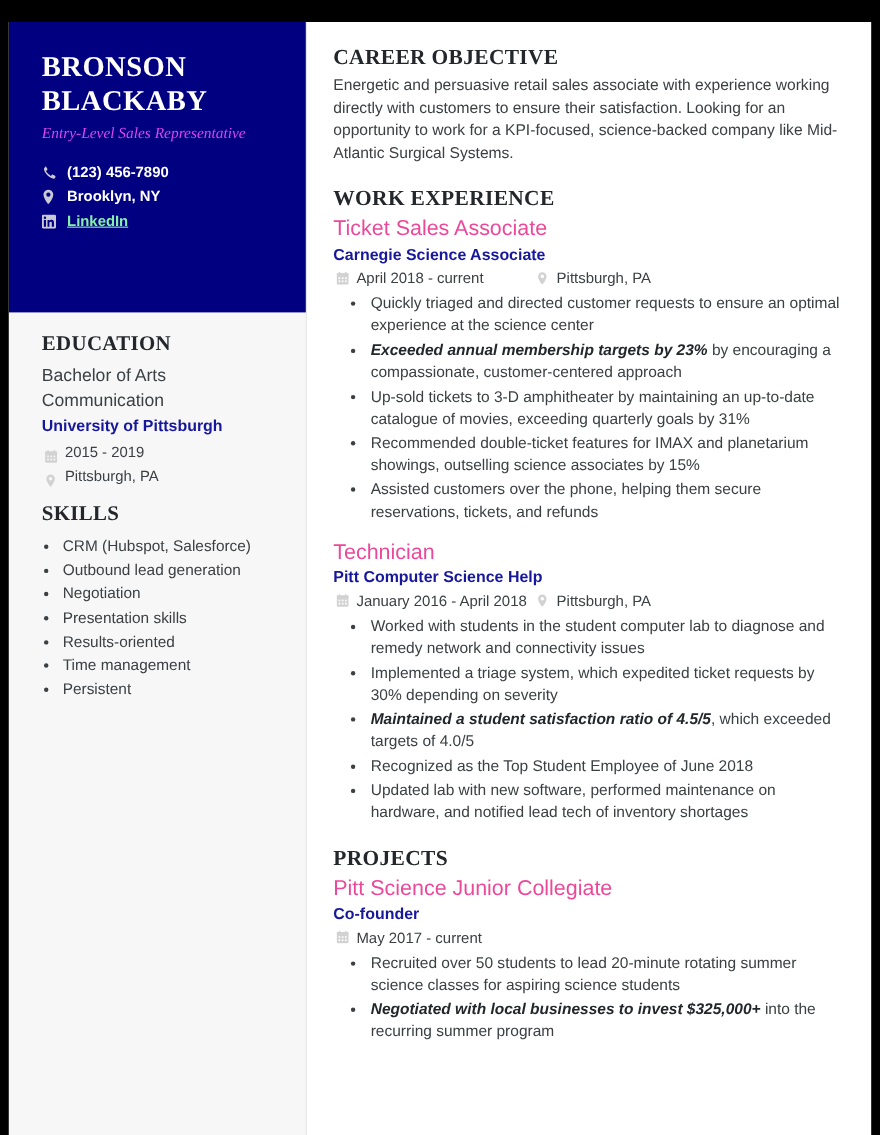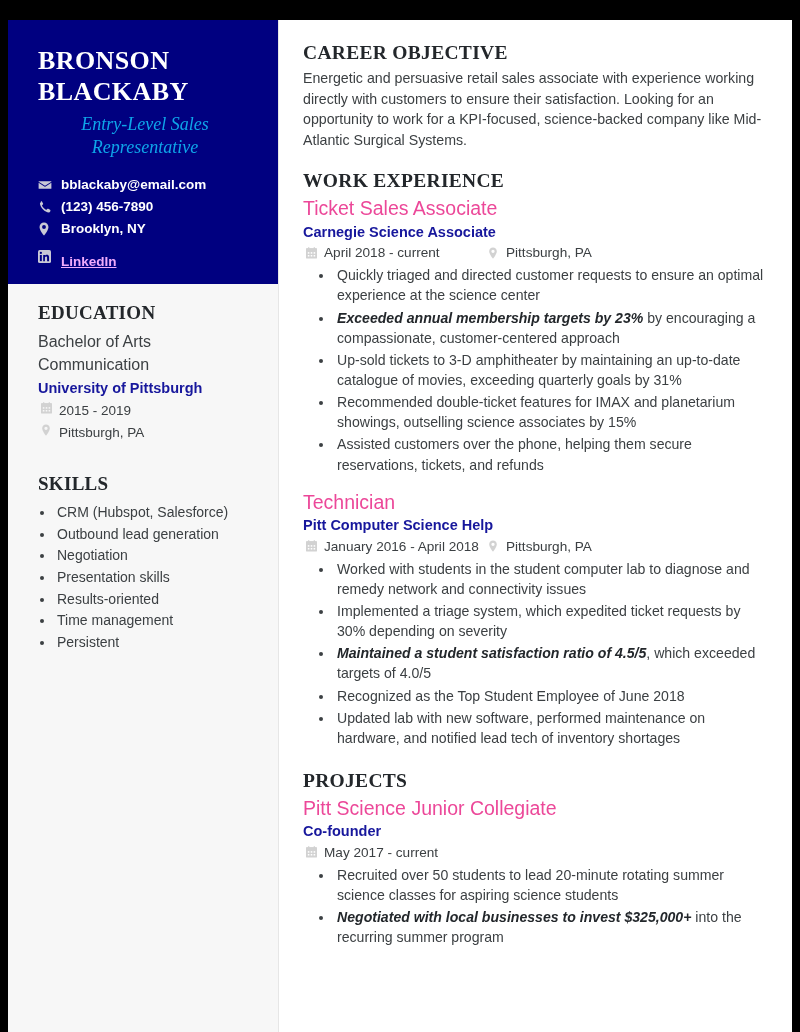--- a/index.html
+++ b/index.html
@@ -48,25 +48,24 @@
     color: #ffffff;
     font-size: 26px;
     line-height: 1.18;
     letter-spacing: .4px;
     margin: 0 0 6px 0;
   }
 
   .job-title {
     font-family: "Liberation Serif", serif;
     font-style: italic;
-    color: #0ea5e9;
-    font-size: 18px;
+    color: #d946ef;
+    font-size: 14px;
     line-height: 1.26;
     margin: 0 0 16px 0;
-    text-align: center;
   }
 
   .contact-list {
     list-style: none;
     margin: 0;
     padding: 0;
   }
   .contact-item {
     display: flex;
     align-items: center;
@@ -80,23 +79,22 @@
     width: 17px;
     flex: 0 0 17px;
     display: inline-flex;
     align-items: center;
     justify-content: flex-start;
     margin-right: 6px;
     color: #c9c9d6;
   }
   .contact-item .ic svg { display: block; }
   .contact-link {
-    color: #f0abfc;
+    color: #86efac;
     font-weight: 600;
-    margin-top: 12px;
   }
 
   .sidebar-body {
     padding: 18px 26px 20px 30px;
     box-sizing: border-box;
   }
 
   .side-heading {
     font-family: "Liberation Serif", serif;
     font-weight: bold;
@@ -114,38 +112,38 @@
   }
   .edu-school {
     font-size: 14.5px;
     color: #17179c;
     font-weight: bold;
     margin-top: 2px;
     line-height: 1.42;
   }
   .meta-row {
     display: flex;
-    align-items: flex-start;
+    align-items: flex-end;
     font-size: 13.5px;
     color: #3c4043;
     margin-top: 3px;
     line-height: 1.4;
   }
   .meta-row .ic {
     width: 16px;
     flex: 0 0 16px;
     margin-right: 5px;
     color: #d2d2d2;
     display: inline-flex;
     align-items: center;
     justify-content: center;
   }
   .meta-row .ic svg { display: block; }
 
-  .skills-heading { margin-top: 30px; }
+  .skills-heading { margin-top: 14px; }
 
   .skills-list {
     margin: 0;
     padding-left: 17px;
     list-style: disc;
   }
   .skills-list li {
     font-size: 14px;
     color: #3c4043;
     line-height: 1.48;
@@ -248,29 +246,20 @@
   <aside class="sidebar">
 
     <div class="sidebar-header">
       <h1 class="name">
         <span>BRONSON</span><br>
         <span>BLACKABY</span>
       </h1>
       <div class="job-title">Entry-Level Sales Representative</div>
 
       <ul class="contact-list">
-        <li class="contact-item">
-          <span class="ic">
-            <svg width="14" height="14" viewBox="0 0 16 16" fill="currentColor">
-                <path d="M1 3.5h14v9H1z" fill="none"></path>
-                <path d="M1.2 3.6h13.6c.3 0 .5.2.5.5v.2L8 8.9.7 4.3v-.2c0-.3.2-.5.5-.5zM.7 5.5l7.1 4.4c.13.08.27.08.4 0l7.1-4.4v6.4c0 .3-.2.5-.5.5H1.2a.5.5 0 0 1-.5-.5z"></path>
-              </svg>
-          </span>
-          <span>bblackaby@email.com</span>
-        </li>
         <li class="contact-item">
           <span class="ic">
             <svg width="13" height="14" viewBox="0 0 16 16" fill="currentColor">
                 <path d="M3.6 1.1c.5-.2 1.1 0 1.4.5l1.2 2.1c.25.44.16 1-.22 1.33L5.1 5.9c-.2.18-.25.46-.12.7.5.9 1.3 1.9 2.1 2.7.8.8 1.8 1.6 2.7 2.1.24.13.52.08.7-.12l.87-.88c.33-.38.89-.47 1.33-.22l2.1 1.2c.5.3.7.9.5 1.4l-.5 1.2c-.25.6-.86.95-1.5.86-2.4-.35-5-1.9-7-3.9s-3.55-4.6-3.9-7c-.09-.64.26-1.25.86-1.5z"></path>
               </svg>
           </span>
           <span>(123) 456-7890</span>
         </li>
         <li class="contact-item">
           <span class="ic">

